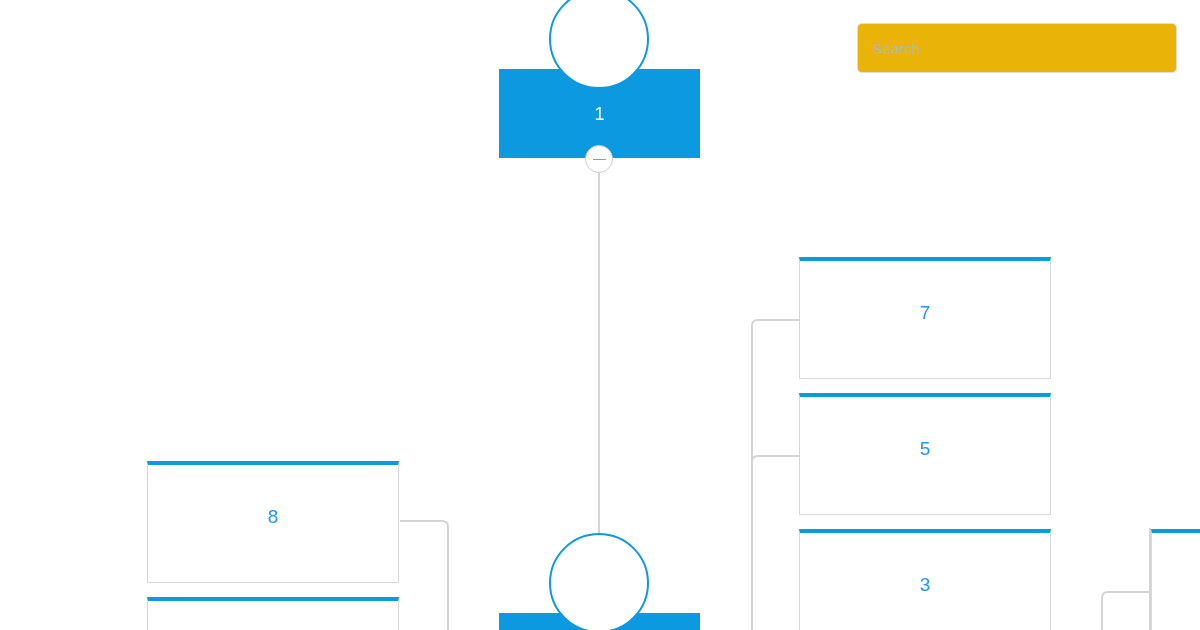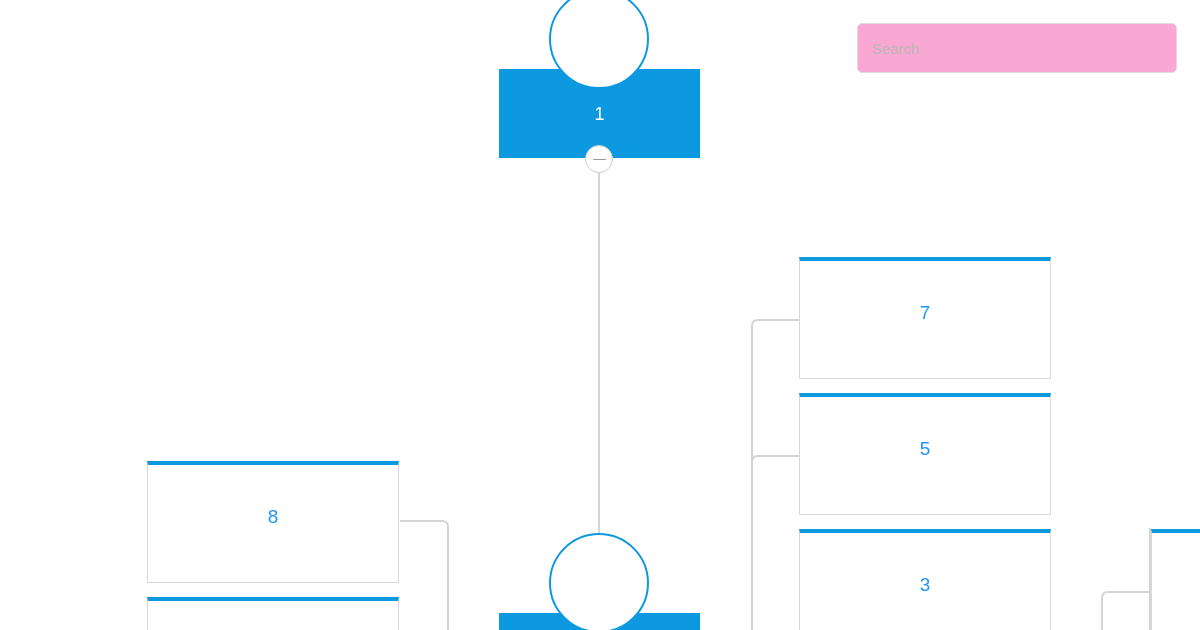--- a/index.html
+++ b/index.html
@@ -120,21 +120,21 @@
     top: 23px;
     width: 320px;
     height: 50px;
   }
   .search-input {
     box-sizing: border-box;
     width: 100%;
     height: 100%;
     border: 1px solid #dddddd;
     border-radius: 5px;
-    background: #f9a8d4;
+    background: #eab308;
     font-family: "Liberation Sans", sans-serif;
     font-size: 15px;
     color: #555555;
     padding: 0 14px;
     outline: none;
   }
   .search-input::placeholder {
     color: #b7b7b7;
   }
 </style>

